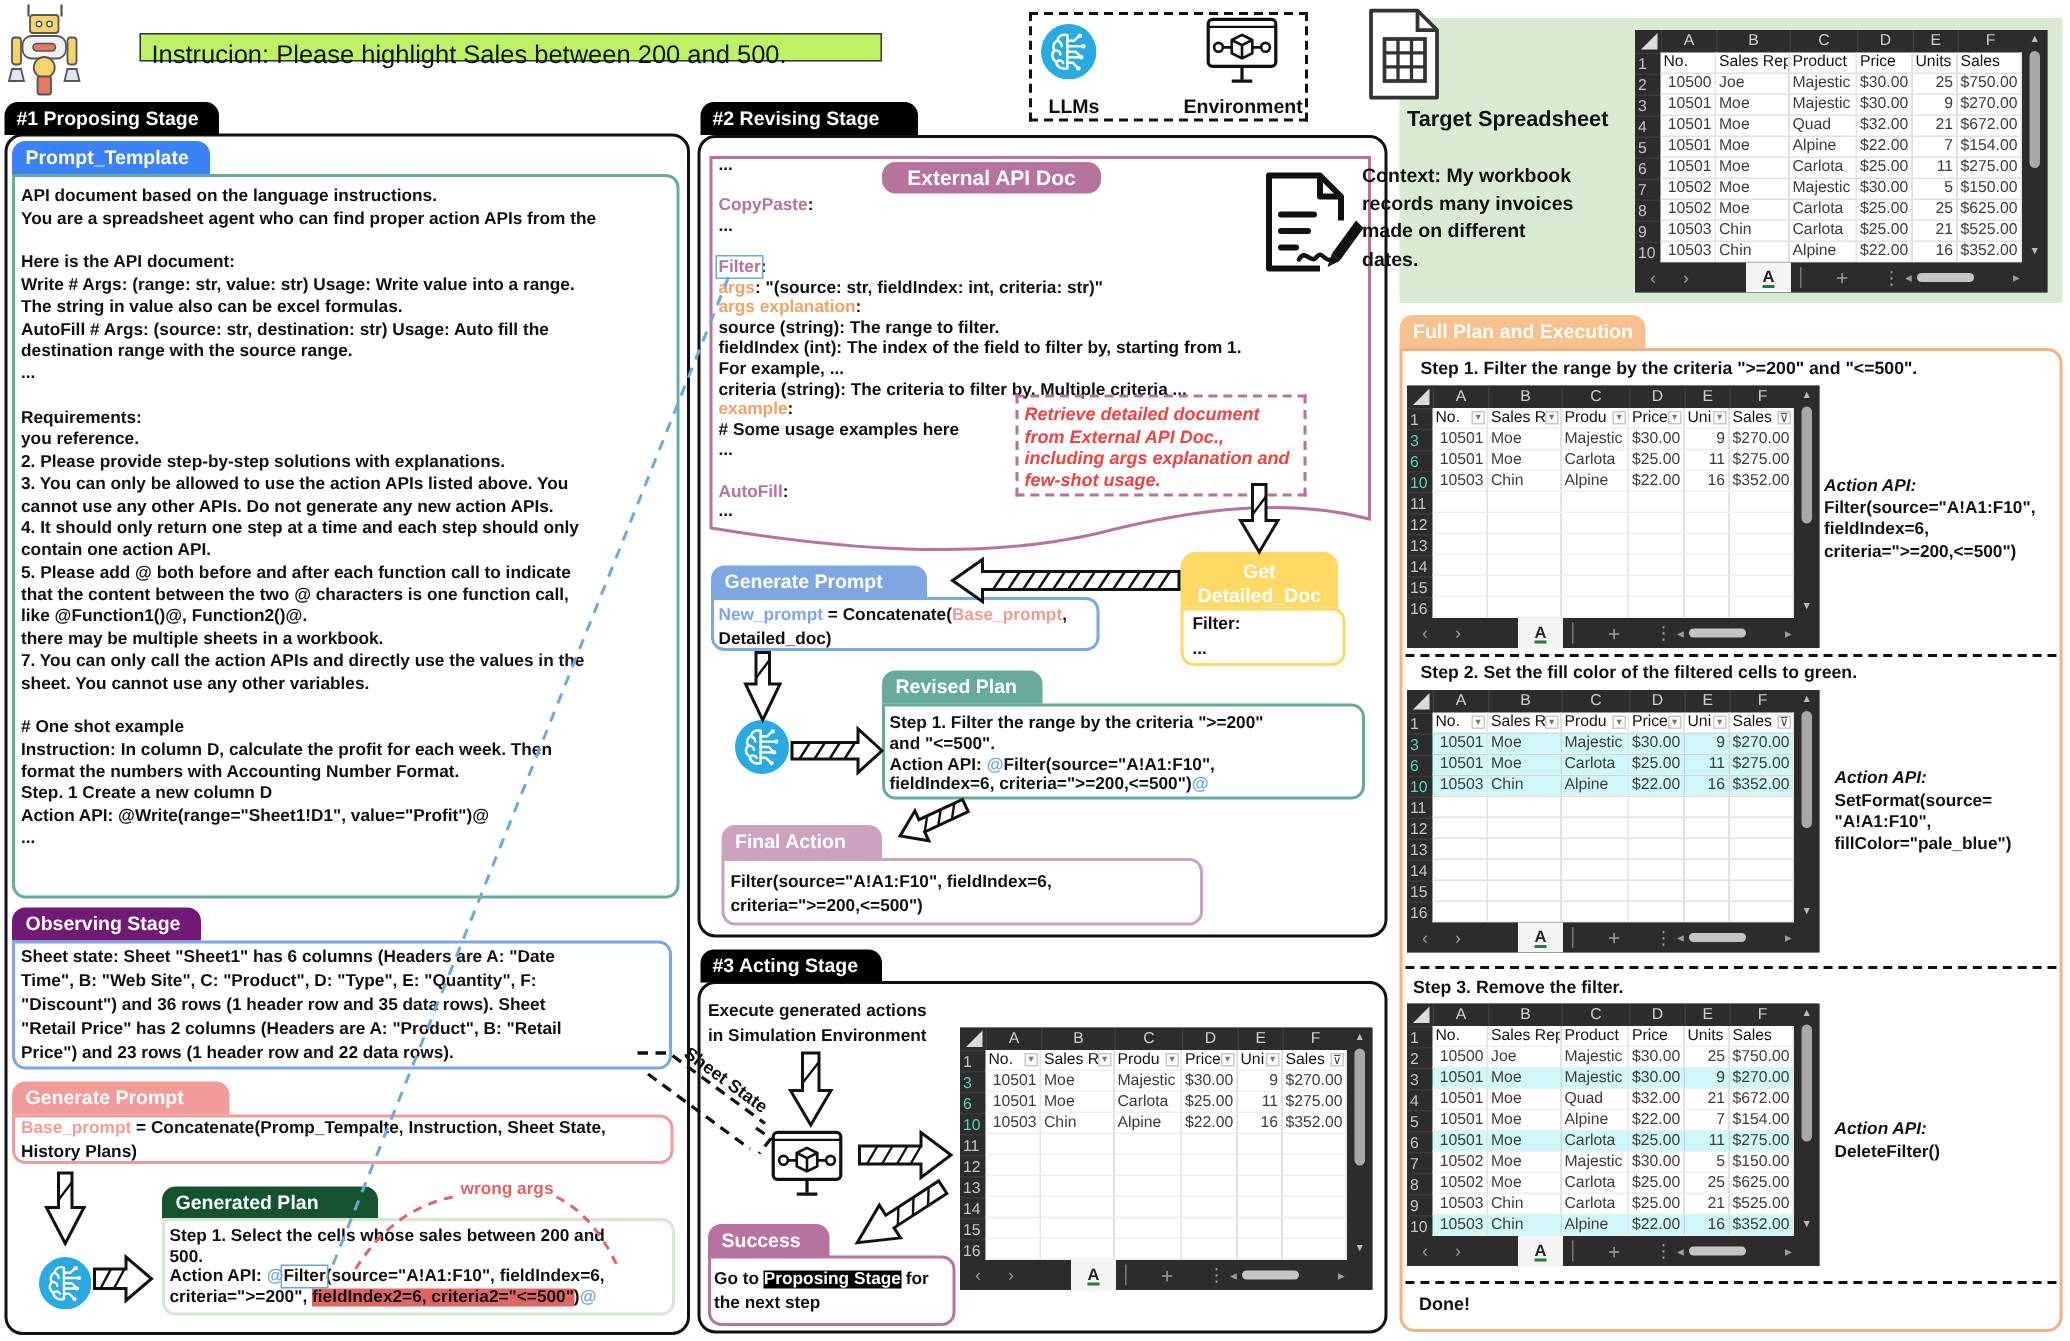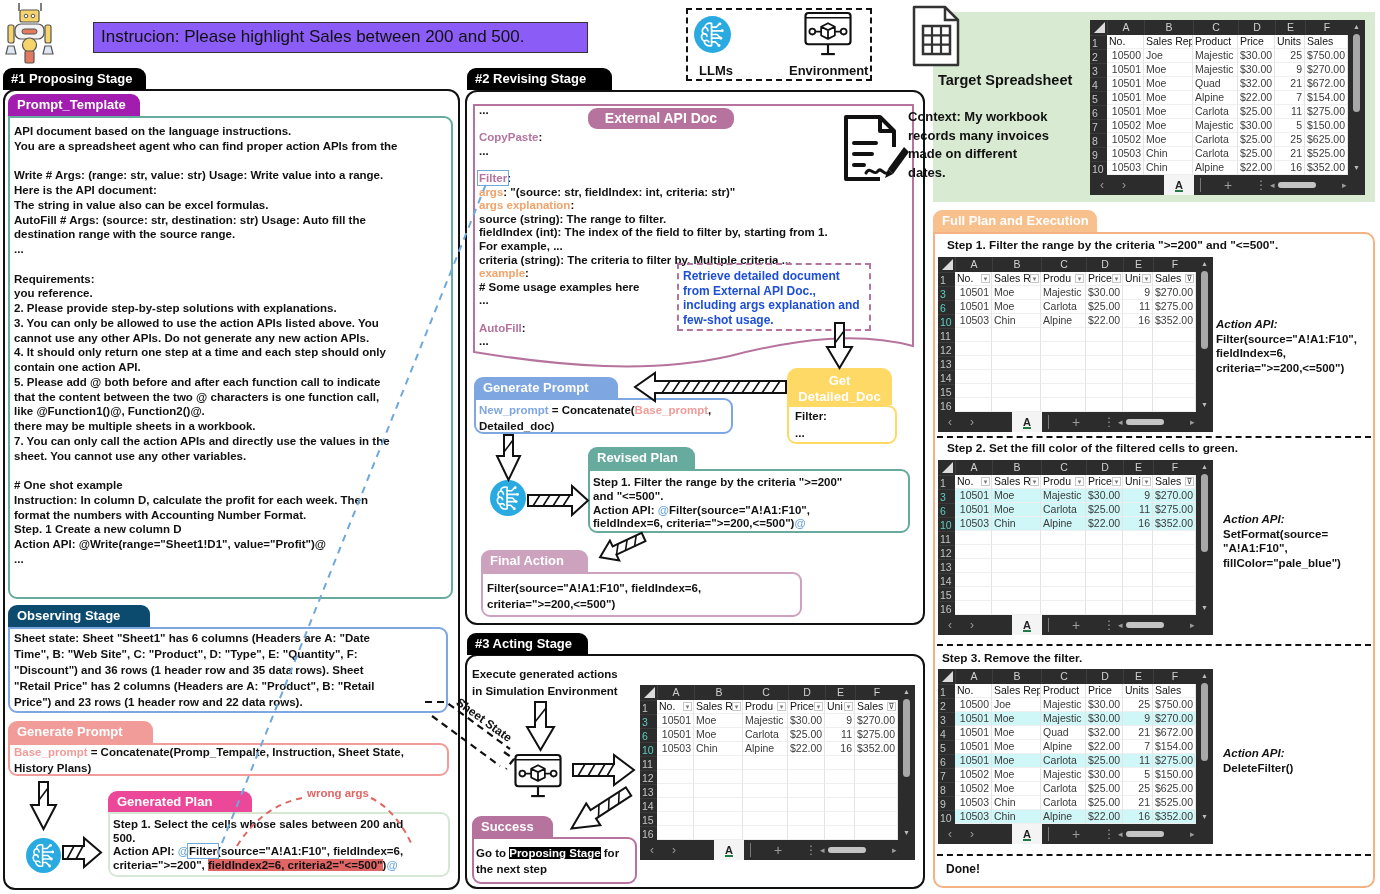--- a/index.html
+++ b/index.html
@@ -97,21 +97,21 @@
   <rect x="12" y="22" width="29" height="15" rx="6" fill="#f2f2f2" stroke="#555" stroke-width="1.2"></rect>
   <rect x="19" y="27" width="15" height="5" rx="2.5" fill="#e27a5f" stroke="#555" stroke-width="1"></rect>
   <rect x="5" y="23" width="6" height="18" rx="2" fill="#f6d36b" stroke="#555" stroke-width="1.2"></rect>
   <rect x="42" y="23" width="6" height="18" rx="2" fill="#f6d36b" stroke="#555" stroke-width="1.2"></rect>
   <path d="M3,52 L5,44 L11,44 L13,52 Z" fill="#dfe8f2" stroke="#555" stroke-width="1.2"></path>
   <path d="M40,52 L42,44 L48,44 L50,52 Z" fill="#dfe8f2" stroke="#555" stroke-width="1.2"></path>
   <circle cx="26.5" cy="43" r="7" fill="#f6d36b" stroke="#555" stroke-width="1.2"></circle>
   <rect x="22" y="49" width="9" height="12" rx="1.5" fill="#e27a5f" stroke="#555" stroke-width="1.2"></rect>
 </svg>
 
-<div class="abs" style="left:93px;top:22px;width:495px;height:31px;background:#8b5cf6;border:1.5px solid #333;padding-left:7px;font:17px/28px 'Liberation Sans',sans-serif;white-space:nowrap;z-index:3">Instrucion: Please highlight Sales between 200 and 500.</div>
+<div class="abs" style="left:93px;top:22px;width:495px;height:19px;background:#bef264;border:1.5px solid #333;padding-left:7px;font:17px/28px 'Liberation Sans',sans-serif;white-space:nowrap;z-index:3">Instrucion: Please highlight Sales between 200 and 500.</div>
 
 <div class="abs" style="left:686px;top:8px;width:186px;height:73px;border:2.5px dashed #111;z-index:2"></div>
 <svg class="abs" style="left:694px;top:16px;z-index:3" width="37" height="37">
     <use href="#sym-brain" width="37" height="37"></use>
   </svg>
 <svg class="abs" style="left:803px;top:11px;z-index:3" width="50" height="47">
     <use href="#sym-env" width="50" height="47"></use>
   </svg>
 <div class="t" style="left:699px;top:63px;font-size:13px">LLMs</div>
 <div class="t" style="left:789px;top:63px;font-size:13px">Environment</div>
@@ -224,28 +224,28 @@
       <span style="left: 165px;">⋮</span>
       <span style="left: 180px; font-size: 9px;">◂</span>
       <span class="sh-hthumb"></span>
       <span style="left: 252px; font-size: 9px;">▸</span>
     </div>
   </div>
 
 <div class="stage" style="left:3px;top:68px;width:143px">#1 Proposing Stage</div>
 <div class="panel" style="left:3px;top:89px;width:457px;height:801px"></div>
 
-<div class="tab" style="left:8px;top:94px;width:132px;background:#a21caf">Prompt_Template</div>
+<div class="tab" style="left:8px;top:94px;width:132px;background:#3b82f6">Prompt_Template</div>
 <div class="box" style="left:8px;top:116px;width:445px;height:483px;border-color:#67ab9f"></div>
 <div class="t" style="left:14px;top:124px;--lh:14.75px">
     <div class="ln">API document based on the language instructions.</div>
     <div class="ln">You are a spreadsheet agent who can find proper action APIs from the</div>
     <div class="ln">&nbsp;</div>
+    <div class="ln">Here is the API document:</div>
     <div class="ln">Write # Args: (range: str, value: str) Usage: Write value into a range.</div>
-    <div class="ln">Here is the API document:</div>
     <div class="ln">The string in value also can be excel formulas.</div>
     <div class="ln">AutoFill # Args: (source: str, destination: str) Usage: Auto fill the</div>
     <div class="ln">destination range with the source range.</div>
     <div class="ln">...</div>
     <div class="ln">&nbsp;</div>
     <div class="ln">Requirements:</div>
     <div class="ln">you reference.</div>
     <div class="ln">2. Please provide step-by-step solutions with explanations.</div>
     <div class="ln">3. You can only be allowed to use the action APIs listed above. You</div>
     <div class="ln">cannot use any other APIs. Do not generate any new action APIs.</div>
@@ -259,42 +259,42 @@
     <div class="ln">sheet. You cannot use any other variables.</div>
     <div class="ln">&nbsp;</div>
     <div class="ln"># One shot example</div>
     <div class="ln">Instruction: In column D, calculate the profit for each week. Then</div>
     <div class="ln">format the numbers with Accounting Number Format.</div>
     <div class="ln">Step. 1 Create a new column D</div>
     <div class="ln">Action API: @Write(range="Sheet1!D1", value="Profit")@</div>
     <div class="ln">...</div>
   </div>
 
-<div class="tab" style="left:8px;top:605px;width:142px;background:#0c4a6e">Observing Stage</div>
+<div class="tab" style="left:8px;top:605px;width:126px;background:#701a75">Observing Stage</div>
 <div class="box" style="left:8px;top:627px;width:440px;height:86px;border-color:#7ea6e0"></div>
 <div class="t" style="left:14px;top:630px;--lh:16px">
     <div class="ln">Sheet state: Sheet "Sheet1" has 6 columns (Headers are A: "Date</div>
     <div class="ln">Time", B: "Web Site", C: "Product", D: "Type", E: "Quantity", F:</div>
     <div class="ln">"Discount") and 36 rows (1 header row and 35 data rows). Sheet</div>
     <div class="ln">"Retail Price" has 2 columns (Headers are A: "Product", B: "Retail</div>
     <div class="ln">Price") and 23 rows (1 header row and 22 data rows).</div>
   </div>
 
 <div class="tab" style="left:8px;top:721px;width:145px;background:#f19c99">Generate Prompt</div>
 <div class="box" style="left:8px;top:743px;width:441px;height:33px;border-color:#f19c99"></div>
 <div class="t" style="left:14px;top:745px;--lh:15.5px">
     <div class="ln"><span class="s-base">Base_prompt</span><span> = Concatenate(Promp_Tempalte, Instruction, Sheet State,</span></div>
     <div class="ln">History Plans)</div>
   </div>
 
 <svg class="abs" style="left:26px;top:838px;z-index:3" width="35" height="35">
     <use href="#sym-brain" width="35" height="35"></use>
   </svg>
 
-<div class="tab" style="left:108px;top:791px;width:144px;background:#ec4899">Generated Plan</div>
+<div class="tab" style="left:108px;top:791px;width:144px;background:#14532d">Generated Plan</div>
 <div class="box" style="left:108px;top:812px;width:342px;height:65px;border-color:#d5e8d4"></div>
 <div class="t" style="left:113px;top:818px;--lh:13.7px">
     <div class="ln">Step 1. Select the cells whose sales between 200 and</div>
     <div class="ln">500.</div>
     <div class="ln"><span>Action API: </span><span class="s-at">@</span><span class="s-boxed">Filter</span><span>(source="A!A1:F10", fieldIndex=6,</span></div>
     <div class="ln"><span>criteria="&gt;=200", </span><span class="s-err">fieldIndex2=6, criteria2="&lt;=500"</span><span>)</span><span class="s-at">@</span></div>
   </div>
 <div class="t" style="left:307px;top:787px;color:#e06666;z-index:11">wrong args</div>
 
 <div class="stage" style="left:467px;top:68px;width:145px">#2 Revising Stage</div>
@@ -324,21 +324,21 @@
     <div class="ln">criteria (string): The criteria to filter by. Multiple criteria ...</div>
     <div class="ln"><span class="s-arg">example</span><span>:</span></div>
     <div class="ln"># Some usage examples here</div>
     <div class="ln">...</div>
     <div class="ln">&nbsp;</div>
     <div class="ln"><span class="s-api">AutoFill</span><span>:</span></div>
     <div class="ln">...</div>
   </div>
 
 <div class="abs" style="left:677px;top:263px;width:194px;height:68px;border:2px dashed #b5739d;z-index:3"></div>
-<div class="t" style="left:683px;top:269px;--lh:14.7px;color:#1d4ed8;font-size:12px">
+<div class="t" style="left:683px;top:269px;--lh:14.7px;color:#ef4444;font-style:italic;font-size:12px">
     <div class="ln">Retrieve detailed document</div>
     <div class="ln">from External API Doc.,</div>
     <div class="ln">including args explanation and</div>
     <div class="ln">few-shot usage.</div>
   </div>
 
 <div class="abs" style="left:787px;top:368px;width:105px;height:37px;background:#ffd966;border-radius:10px 10px 0 0;z-index:2"></div>
 <div class="t" style="left:787px;top:373px;width:105px;text-align:center;color:#fff;font-size:13px;--lh:16px">
     <div class="ln">Get</div>
     <div class="ln">Detailed_Doc</div>

